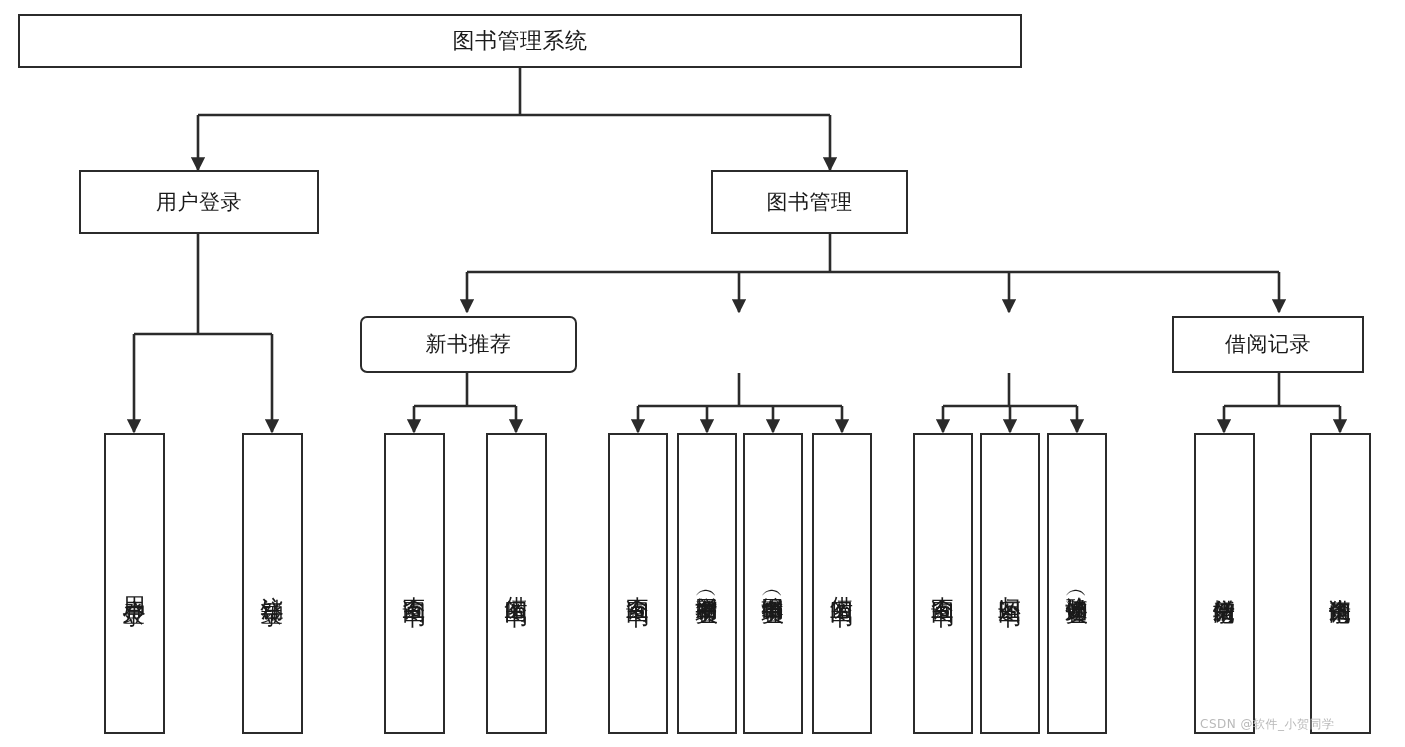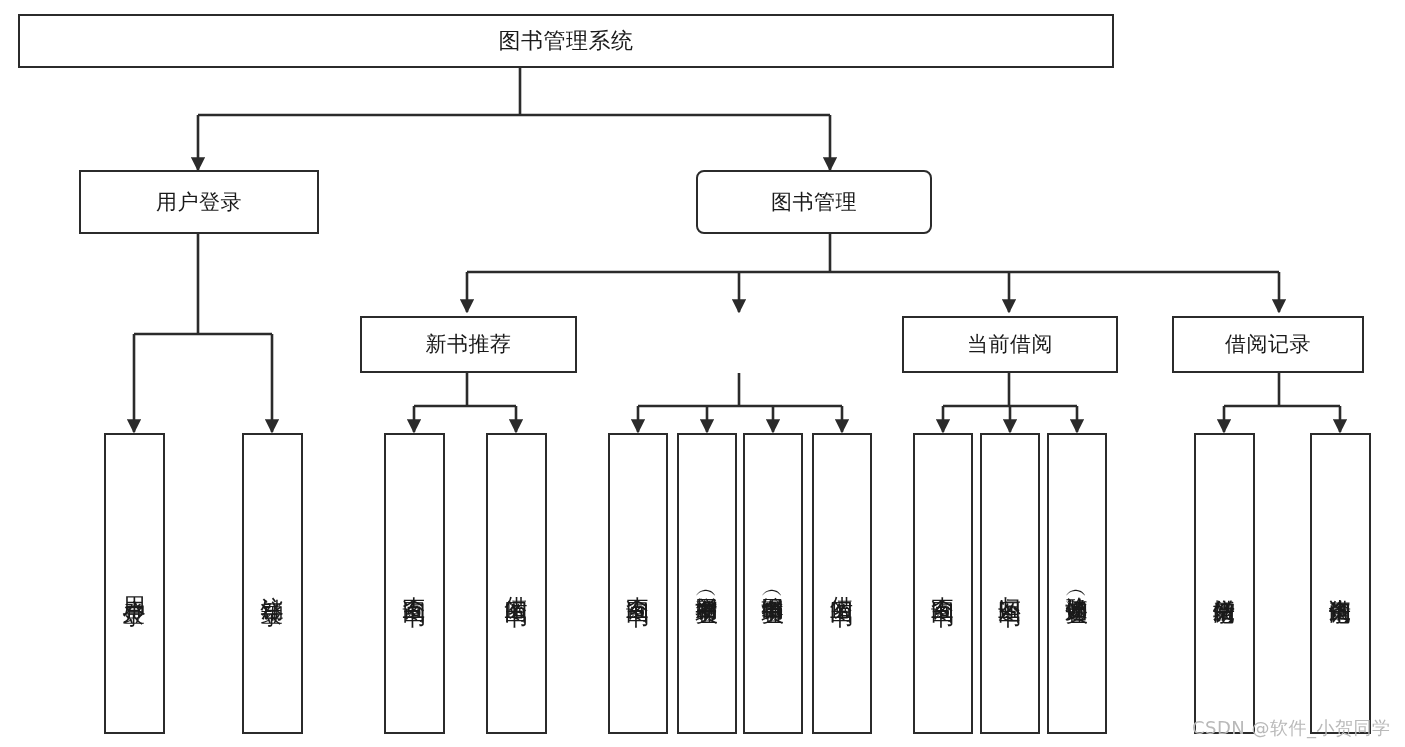--- a/index.html
+++ b/index.html
@@ -64,25 +64,26 @@
     line-height: 1.05;
     letter-spacing: 3px;
     white-space: nowrap;
   }
   .node.v.tall .lbl {
     font-size: 22px;
     letter-spacing: 1px;
   }
   .watermark {
     position: absolute;
-    font-size: 18px;
+    font-size: 12px;
     color: #b9b9b9;
     white-space: nowrap;
     z-index: 5;
     letter-spacing: 0.5px;
+    margin-left: 8px;
   }
 </style>
 </head>
 <body>
 
 <div id="canvas">
 
   <svg id="edges" viewBox="0 0 1405 747" xmlns="http://www.w3.org/2000/svg">
     <defs>
       <marker id="arr" viewBox="0 0 10 10" refX="9" refY="5" markerWidth="5.5" markerHeight="5.5" orient="auto-start-reverse">
@@ -128,36 +129,33 @@
       <path d="M 1010 406 L 1010 432" marker-end="url(#arr)"></path>
       <path d="M 1077 406 L 1077 432" marker-end="url(#arr)"></path>
 
       <path d="M 1279 373 L 1279 406"></path>
       <path d="M 1224 406 L 1340 406"></path>
       <path d="M 1224 406 L 1224 432" marker-end="url(#arr)"></path>
       <path d="M 1340 406 L 1340 432" marker-end="url(#arr)"></path>
     </g>
   </svg>
 
-  <div class="node h root" style="left:18px; top:14px; width:1096px; height:54px;">
+  <div class="node h root" style="left:18px; top:14px; width:1004px; height:54px;">
     <span class="lbl">图书管理系统</span>
   </div>
 
   <div class="node h" style="left:79px; top:170px; width:240px; height:64px;">
     <span class="lbl">用户登录</span>
   </div>
-  <div class="node h" style="left:696px; top:170px; width:236px; height:64px;border-radius:8px;">
+  <div class="node h" style="left:711px; top:170px; width:197px; height:64px;">
     <span class="lbl">图书管理</span>
   </div>
 
-  <div class="node h" style="left:360px; top:316px; width:217px; height:57px;">
+  <div class="node h" style="left:360px; top:316px; width:217px; height:57px;border-radius:7px;">
     <span class="lbl">新书推荐</span>
-  </div>
-  <div class="node h" style="left:902px; top:316px; width:216px; height:57px;">
-    <span class="lbl">当前借阅</span>
   </div>
   <div class="node h" style="left:1172px; top:316px; width:192px; height:57px;">
     <span class="lbl">借阅记录</span>
   </div>
 
   <div class="node v" style="left:104px; top:433px; width:61px; height:301px;">
     <span class="lbl">用户登录</span>
   </div>
   <div class="node v" style="left:242px; top:433px; width:61px; height:301px;">
     <span class="lbl">注销登录</span>

